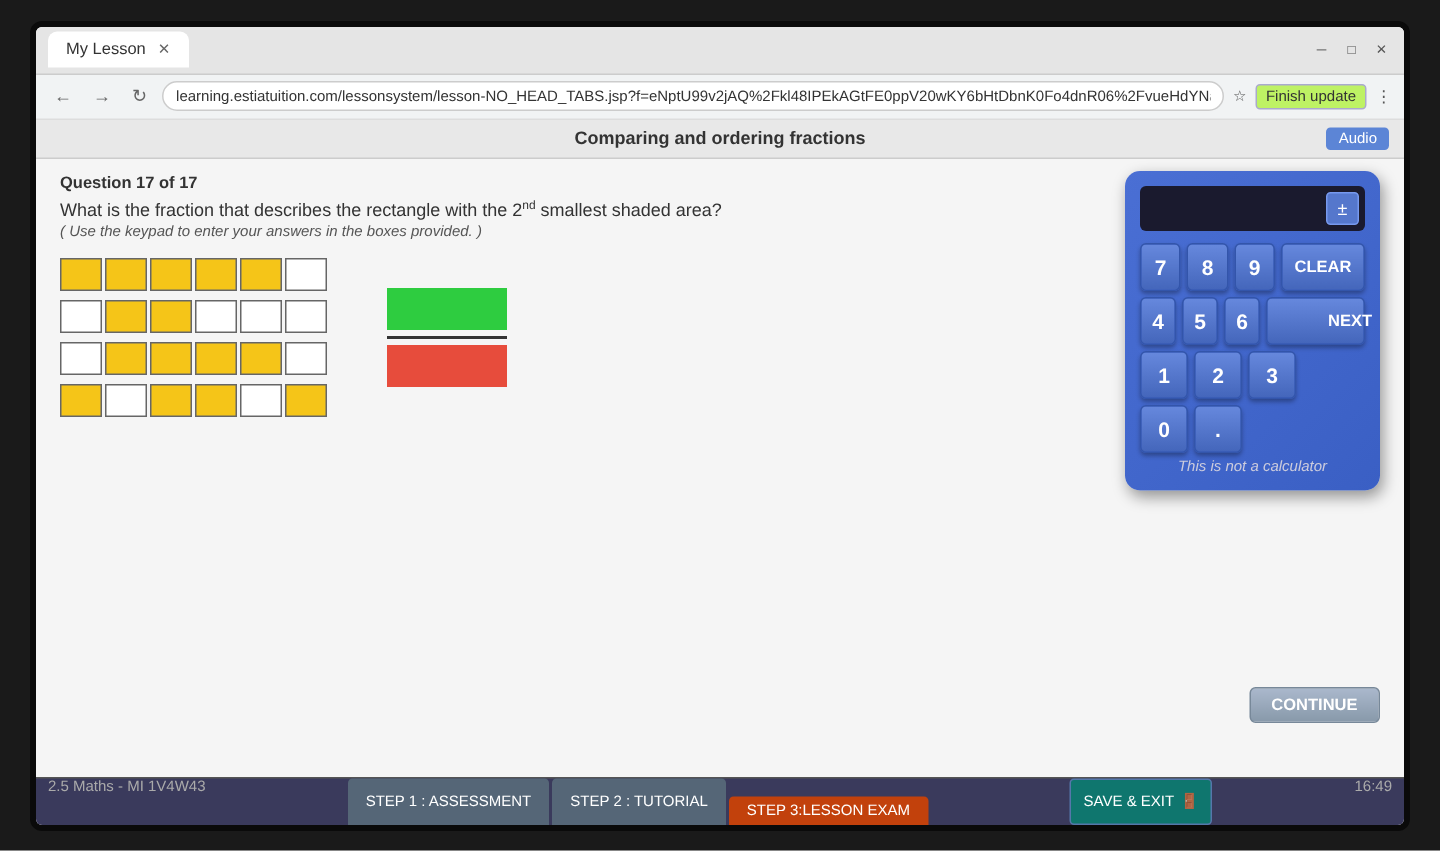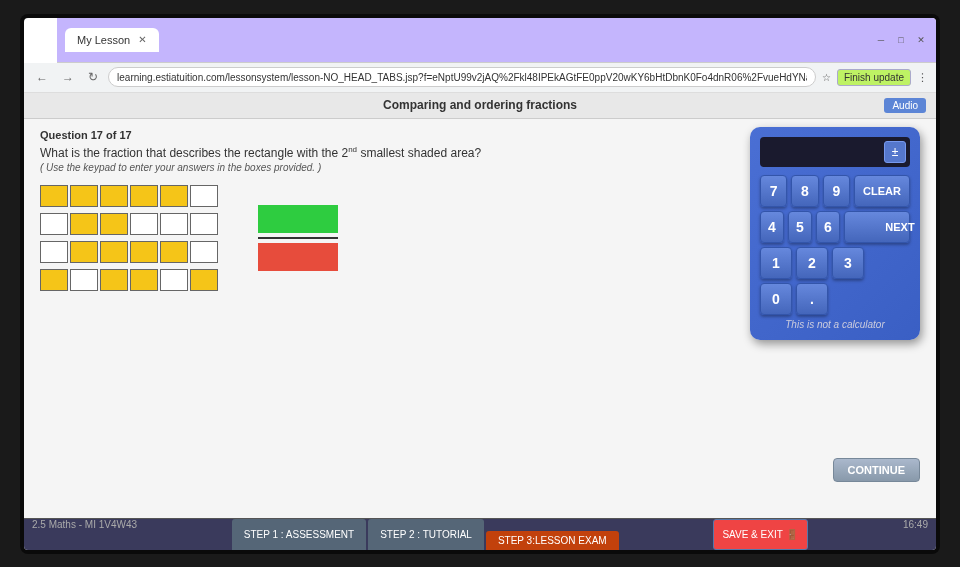--- a/index.html
+++ b/index.html
@@ -28,28 +28,27 @@
       height: 100%;
       background: #fff;
       border-radius: 4px;
       display: flex;
       flex-direction: column;
       overflow: hidden;
     }
 
     
     .browser-titlebar {
-      background: #c4b5fd;
-      height: 45px;
+      background: #e5e5e5;
+      height: 32px;
       display: flex;
       align-items: center;
       padding: 0 8px;
       gap: 4px;
       border-bottom: 1px solid #ccc;
-      margin-left: 33px;
     }
 
     .tab-bar {
       display: flex;
       align-items: center;
       flex: 1;
     }
 
     .tab-active {
       background: #fff;
@@ -417,21 +416,21 @@
     .step-tab-inactive {
       background: #556677;
     }
 
     .step-tab-active {
       background: #c2410c;
       margin-top: 12px;
     }
 
     .save-exit-btn {
-      background: #ef4444;
+      background: #0f766e;
       border: 1px solid #5577aa;
       border-radius: 3px;
       color: #fff;
       font-size: 10px;
       padding: 3px 8px;
       cursor: pointer;
       display: flex;
       align-items: center;
       gap: 4px;
     }

